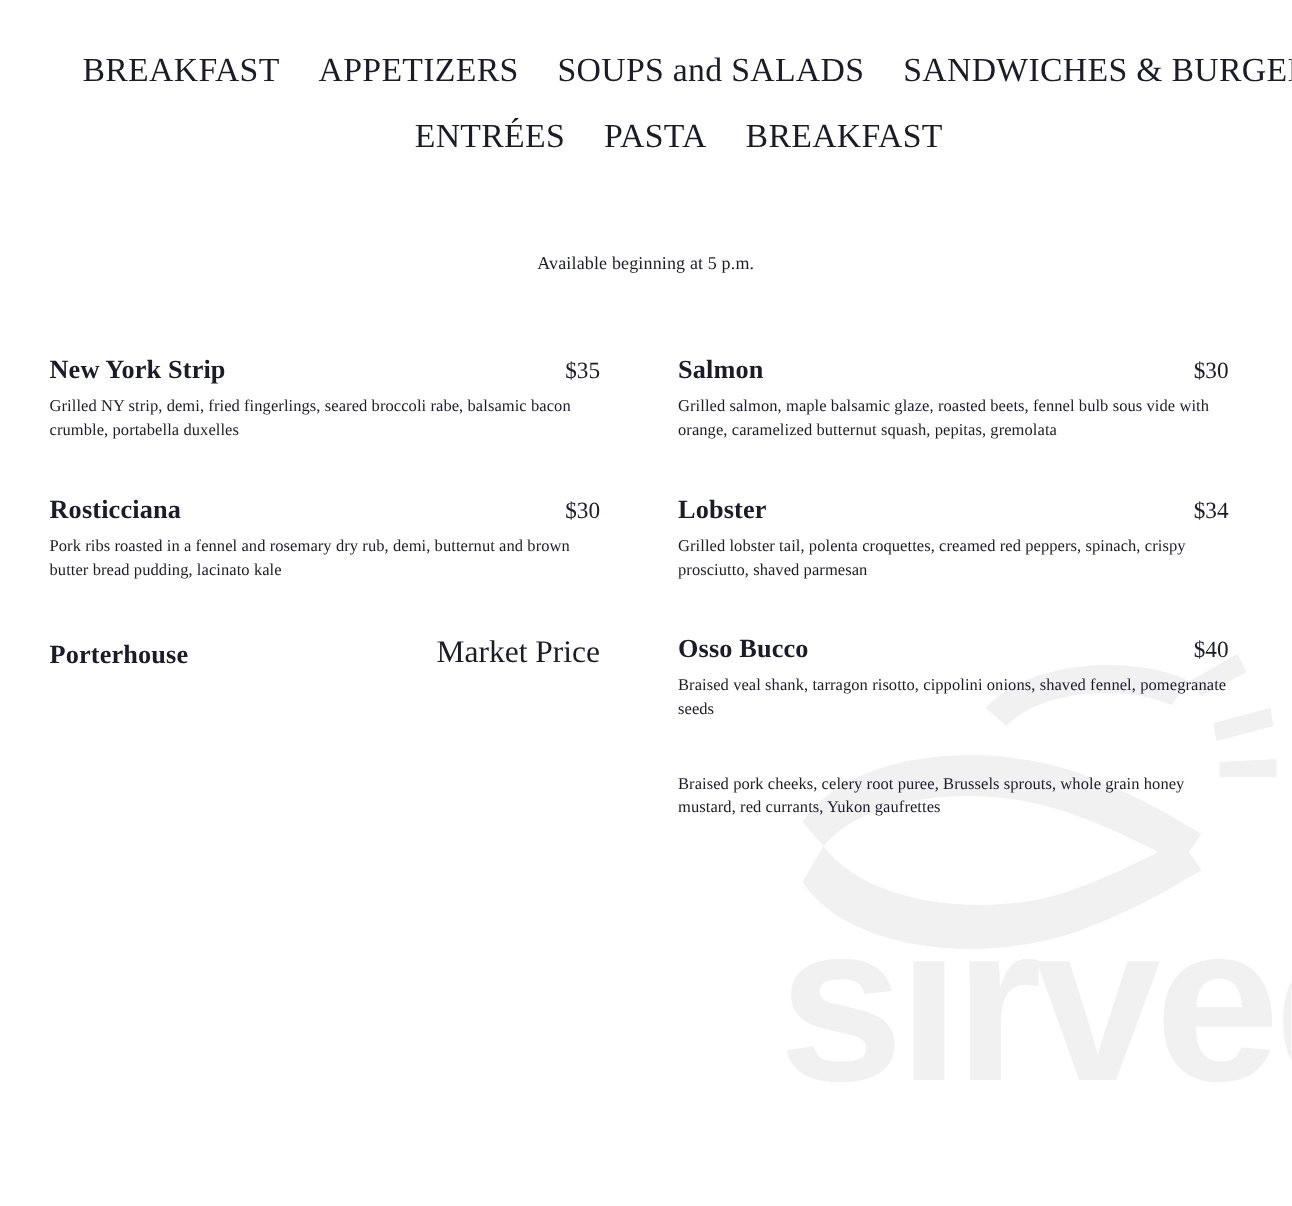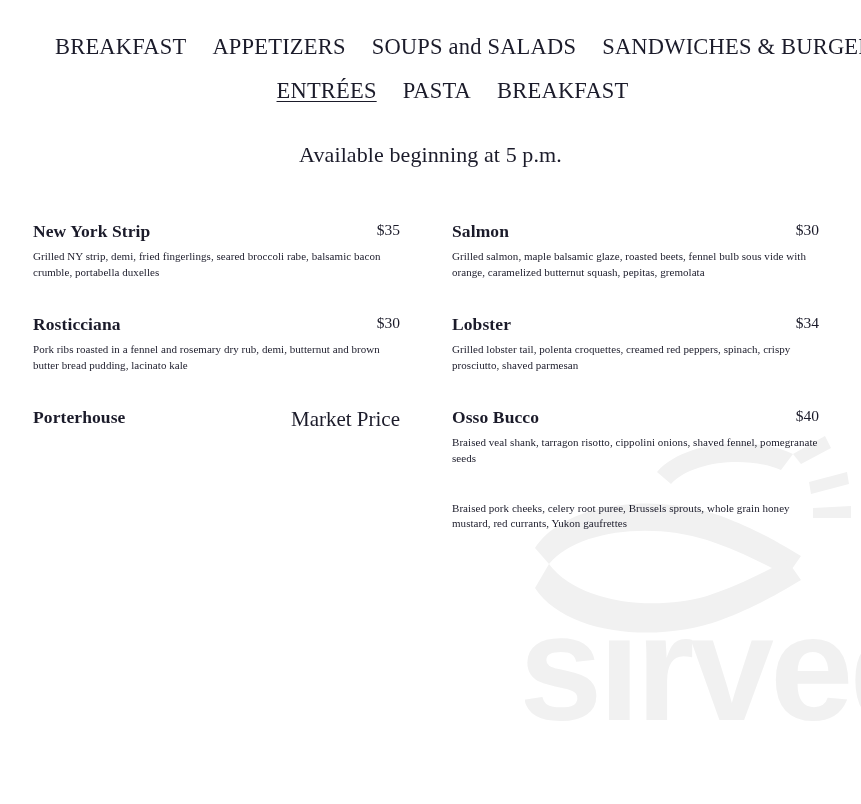--- a/index.html
+++ b/index.html
@@ -53,30 +53,29 @@
     display: inline-block;
     font-size: 22.5px;
     letter-spacing: 0.2px;
     color: #1b1b2a;
     text-decoration: none;
     padding: 0;
     margin: 0 11px;
     cursor: pointer;
   }
   .nav-link.active {
-    text-decoration: underline;
     text-underline-offset: 3px;
     text-decoration-thickness: 1px;
   }
 
   
   .avail {
     text-align: center;
-    font-size: 22px;
-    margin-top: 40px;
+    font-size: 12px;
+    margin-top: 66px;
     letter-spacing: 0.1px;
   }
 
   
   .columns {
     display: flex;
     margin-top: 53px;
     padding: 0 33px 0 33px;
     box-sizing: border-box;
     align-items: flex-start;
@@ -85,21 +84,21 @@
     width: 367px;
     box-sizing: border-box;
   }
   .col.left { margin-right: 52px; }
 
   .item { margin-bottom: 34px; }
   .item:last-child { margin-bottom: 0; }
 
   .item-head {
     display: flex;
-    align-items: flex-start;
+    align-items: flex-end;
     justify-content: space-between;
     margin-bottom: 7px;
     font-family: Liberation Serif, serif;
   }
   .item-name {
     font-size: 17.5px;
     font-weight: bold;
     letter-spacing: 0.1px;
   }
   .item-price {

